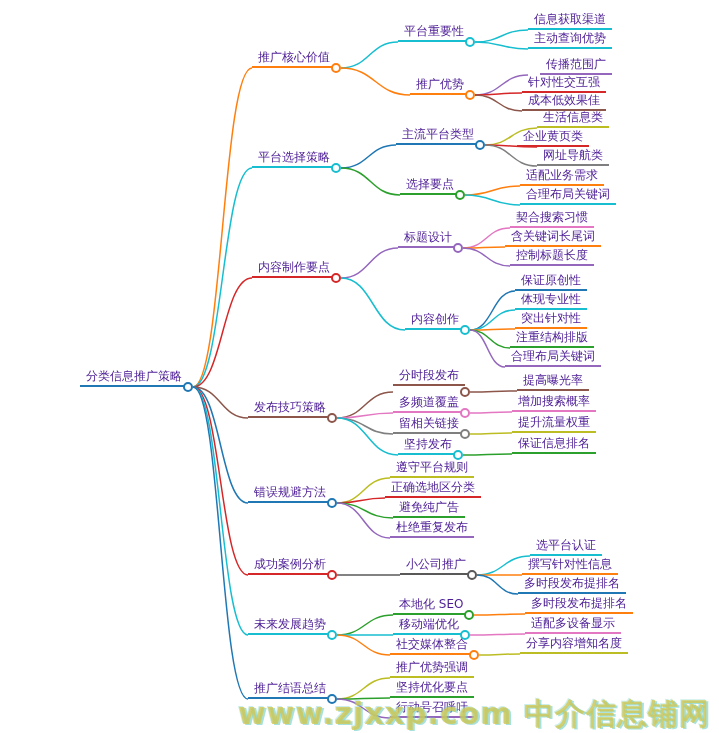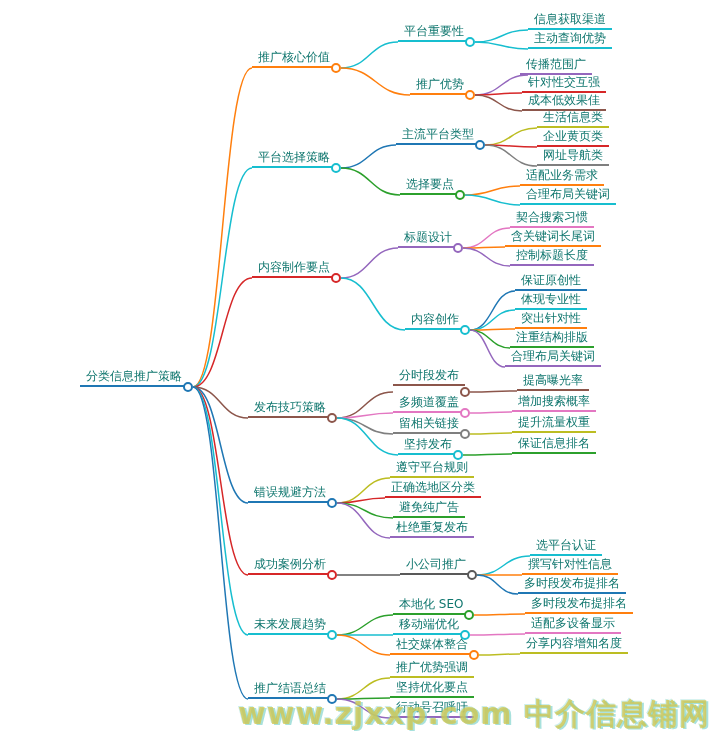--- a/index.html
+++ b/index.html
@@ -17,21 +17,21 @@
     z-index: 2;
     pointer-events: none;
   }
   .node {
     position: absolute;
     z-index: 3;
     white-space: nowrap;
     font-size: 12px;
     line-height: 15px;
     padding: 0 6px 1px 6px;
-    color: #0f766e;
+    color: #4c1d95;
     border-bottom: 2px solid #999;
     cursor: pointer;
   }
   .node.root { font-weight: normal; }
   .dot {
     position: absolute;
     z-index: 4;
     width: 6px;
     height: 6px;
     border: 2px solid #999;
@@ -117,27 +117,27 @@
       <path d="M 337 699 C 363.5 699, 363.5 698, 390 698" stroke="#2ca02c" fill="none" stroke-width="1.5"></path>
       <path d="M 337 699 C 363.5 699, 363.5 718, 390 718" stroke="#9467bd" fill="none" stroke-width="1.5"></path>
     </svg>
   <div class="watermark">www.zjxxp.com 中介信息铺网</div>
 <div class="node root" style="left: 80px; top: 369px; border-bottom-color: rgb(31, 119, 180);">分类信息推广策略</div>
     <div class="node" style="left: 252px; top: 50px; border-bottom-color: rgb(255, 127, 14);">推广核心价值</div>
     <div class="node" style="left: 398px; top: 24px; border-bottom-color: rgb(23, 190, 207);">平台重要性</div>
     <div class="node" style="left: 528px; top: 12px; border-bottom-color: rgb(23, 190, 207);">信息获取渠道</div>
     <div class="node" style="left: 528px; top: 31px; border-bottom-color: rgb(23, 190, 207);">主动查询优势</div>
     <div class="node" style="left: 410px; top: 77px; border-bottom-color: rgb(255, 127, 14);">推广优势</div>
-    <div class="node" style="left: 520px; top: 57px; border-bottom-color: rgb(148, 103, 189);">传播范围广</div>
+    <div class="node" style="left: 540px; top: 57px; border-bottom-color: rgb(148, 103, 189);">传播范围广</div>
     <div class="node" style="left: 522px; top: 75px; border-bottom-color: rgb(214, 39, 40);">针对性交互强</div>
     <div class="node" style="left: 522px; top: 93px; border-bottom-color: rgb(140, 86, 75);">成本低效果佳</div>
     <div class="node" style="left: 252px; top: 150px; border-bottom-color: rgb(23, 190, 207);">平台选择策略</div>
     <div class="node" style="left: 396px; top: 127px; border-bottom-color: rgb(31, 119, 180);">主流平台类型</div>
     <div class="node" style="left: 537px; top: 110px; border-bottom-color: rgb(188, 189, 34);">生活信息类</div>
-    <div class="node" style="left: 537px; top: 129px; border-bottom-color: rgb(214, 39, 40);">企业黄页类</div>
+    <div class="node" style="left: 517px; top: 129px; border-bottom-color: rgb(214, 39, 40);">企业黄页类</div>
     <div class="node" style="left: 537px; top: 148px; border-bottom-color: rgb(127, 127, 127);">网址导航类</div>
     <div class="node" style="left: 400px; top: 177px; border-bottom-color: rgb(44, 160, 44);">选择要点</div>
     <div class="node" style="left: 520px; top: 168px; border-bottom-color: rgb(255, 127, 14);">适配业务需求</div>
     <div class="node" style="left: 520px; top: 187px; border-bottom-color: rgb(23, 190, 207);">合理布局关键词</div>
     <div class="node" style="left: 252px; top: 260px; border-bottom-color: rgb(214, 39, 40);">内容制作要点</div>
     <div class="node" style="left: 398px; top: 230px; border-bottom-color: rgb(148, 103, 189);">标题设计</div>
     <div class="node" style="left: 510px; top: 210px; border-bottom-color: rgb(227, 119, 194);">契合搜索习惯</div>
     <div class="node" style="left: 505px; top: 229px; border-bottom-color: rgb(255, 127, 14);">含关键词长尾词</div>
     <div class="node" style="left: 510px; top: 248px; border-bottom-color: rgb(148, 103, 189);">控制标题长度</div>
     <div class="node" style="left: 405px; top: 312px; border-bottom-color: rgb(23, 190, 207);">内容创作</div>

